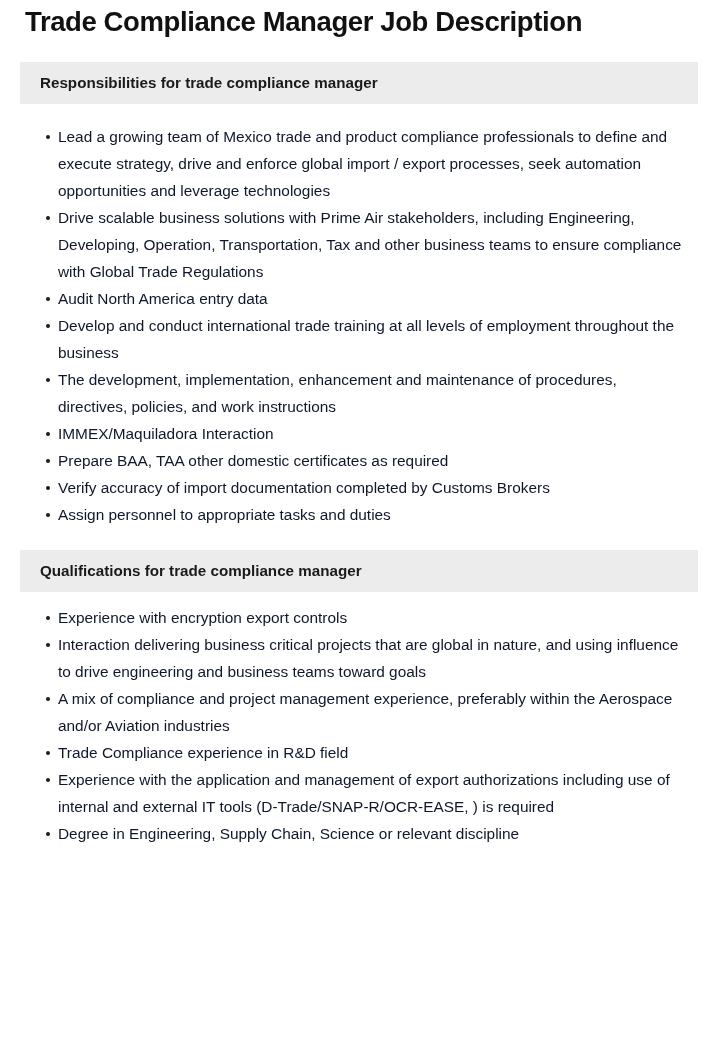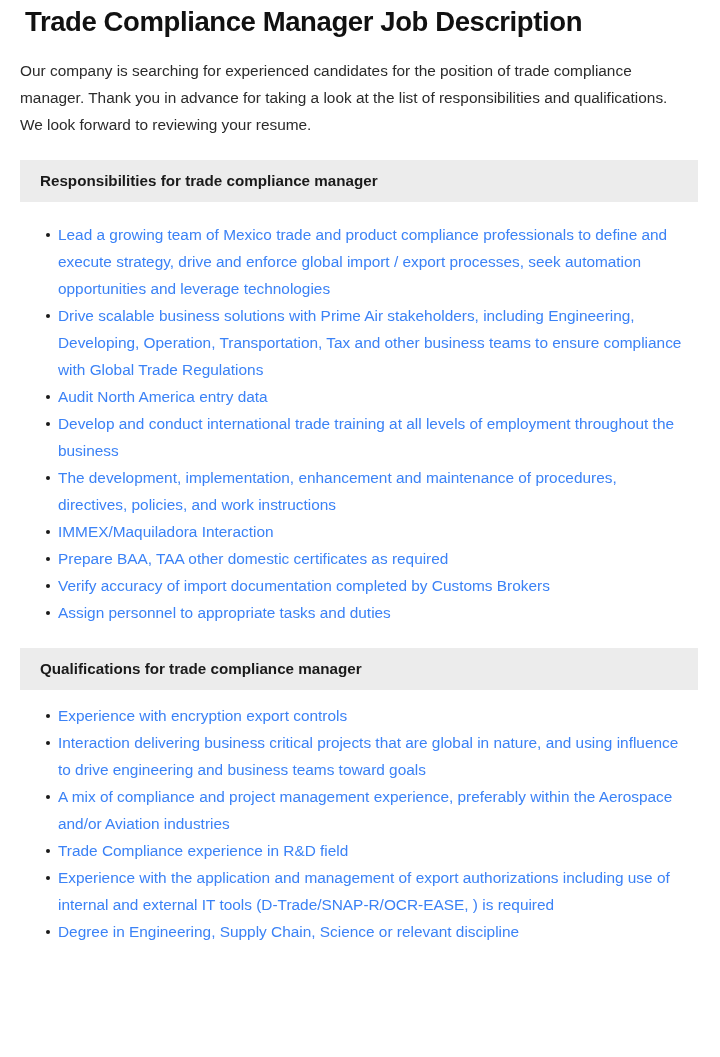--- a/index.html
+++ b/index.html
@@ -64,21 +64,21 @@
   ul.bullets {
     list-style: none;
     margin: 0;
     padding: 19px 38px 0 46px;
   }
 
   ul.bullets li {
     position: relative;
     font-size: 15.4px;
     line-height: 27px;
-    color: #3b82f6;
+    color: #0f172a;
     padding-left: 12px;
     margin: 0;
   }
 
   ul.bullets li::before {
     content: "";
     position: absolute;
     left: 0;
     top: 12px;
     width: 4px;
@@ -95,21 +95,20 @@
     padding-top: 12px;
   }
 </style>
 </head>
 <body>
 
 <div class="page">
 
   <h1 class="doc-title">Trade Compliance Manager Job Description</h1>
 
-  <p class="intro">Our company is searching for experienced candidates for the position of trade compliance manager. Thank you in advance for taking a look at the list of responsibilities and qualifications. We look forward to reviewing your resume.</p>
 
   <section class="section section-responsibilities">
     <div class="section-header">
       <span class="section-header-text">Responsibilities for trade compliance manager</span>
     </div>
     <ul class="bullets">
       <li>Lead a growing team of Mexico trade and product compliance professionals to define and execute strategy, drive and enforce global import / export processes, seek automation opportunities and leverage technologies</li>
       <li>Drive scalable business solutions with Prime Air stakeholders, including Engineering, Developing, Operation, Transportation, Tax and other business teams to ensure compliance with Global Trade Regulations</li>
       <li>Audit North America entry data</li>
       <li>Develop and conduct international trade training at all levels of employment throughout the business</li>

